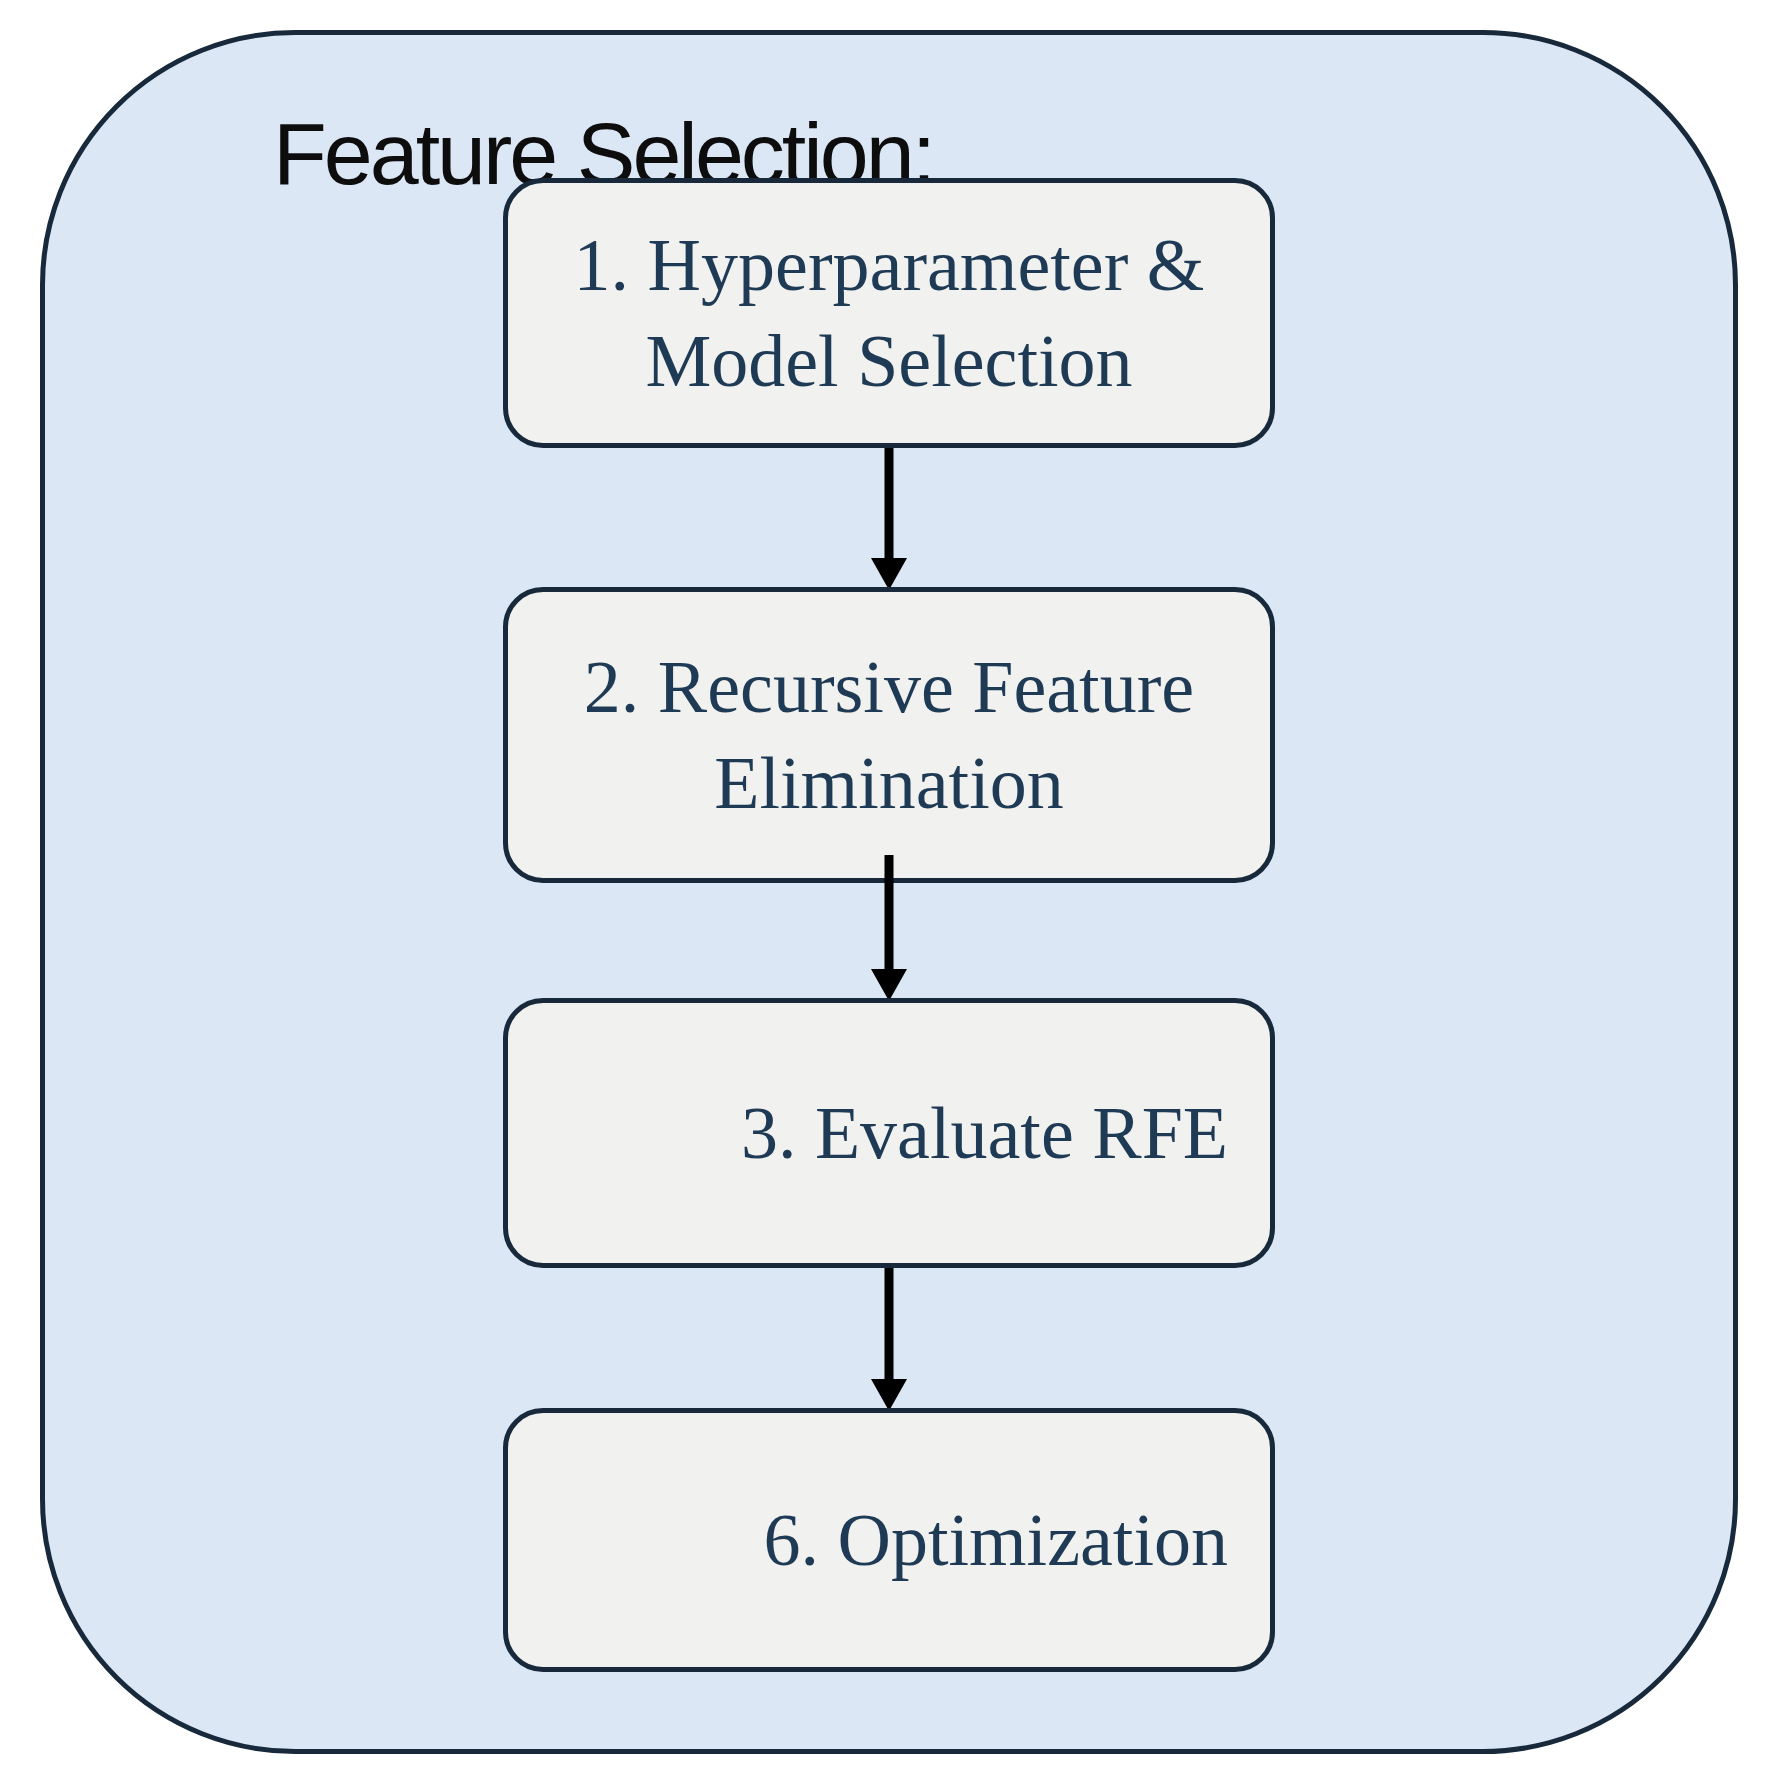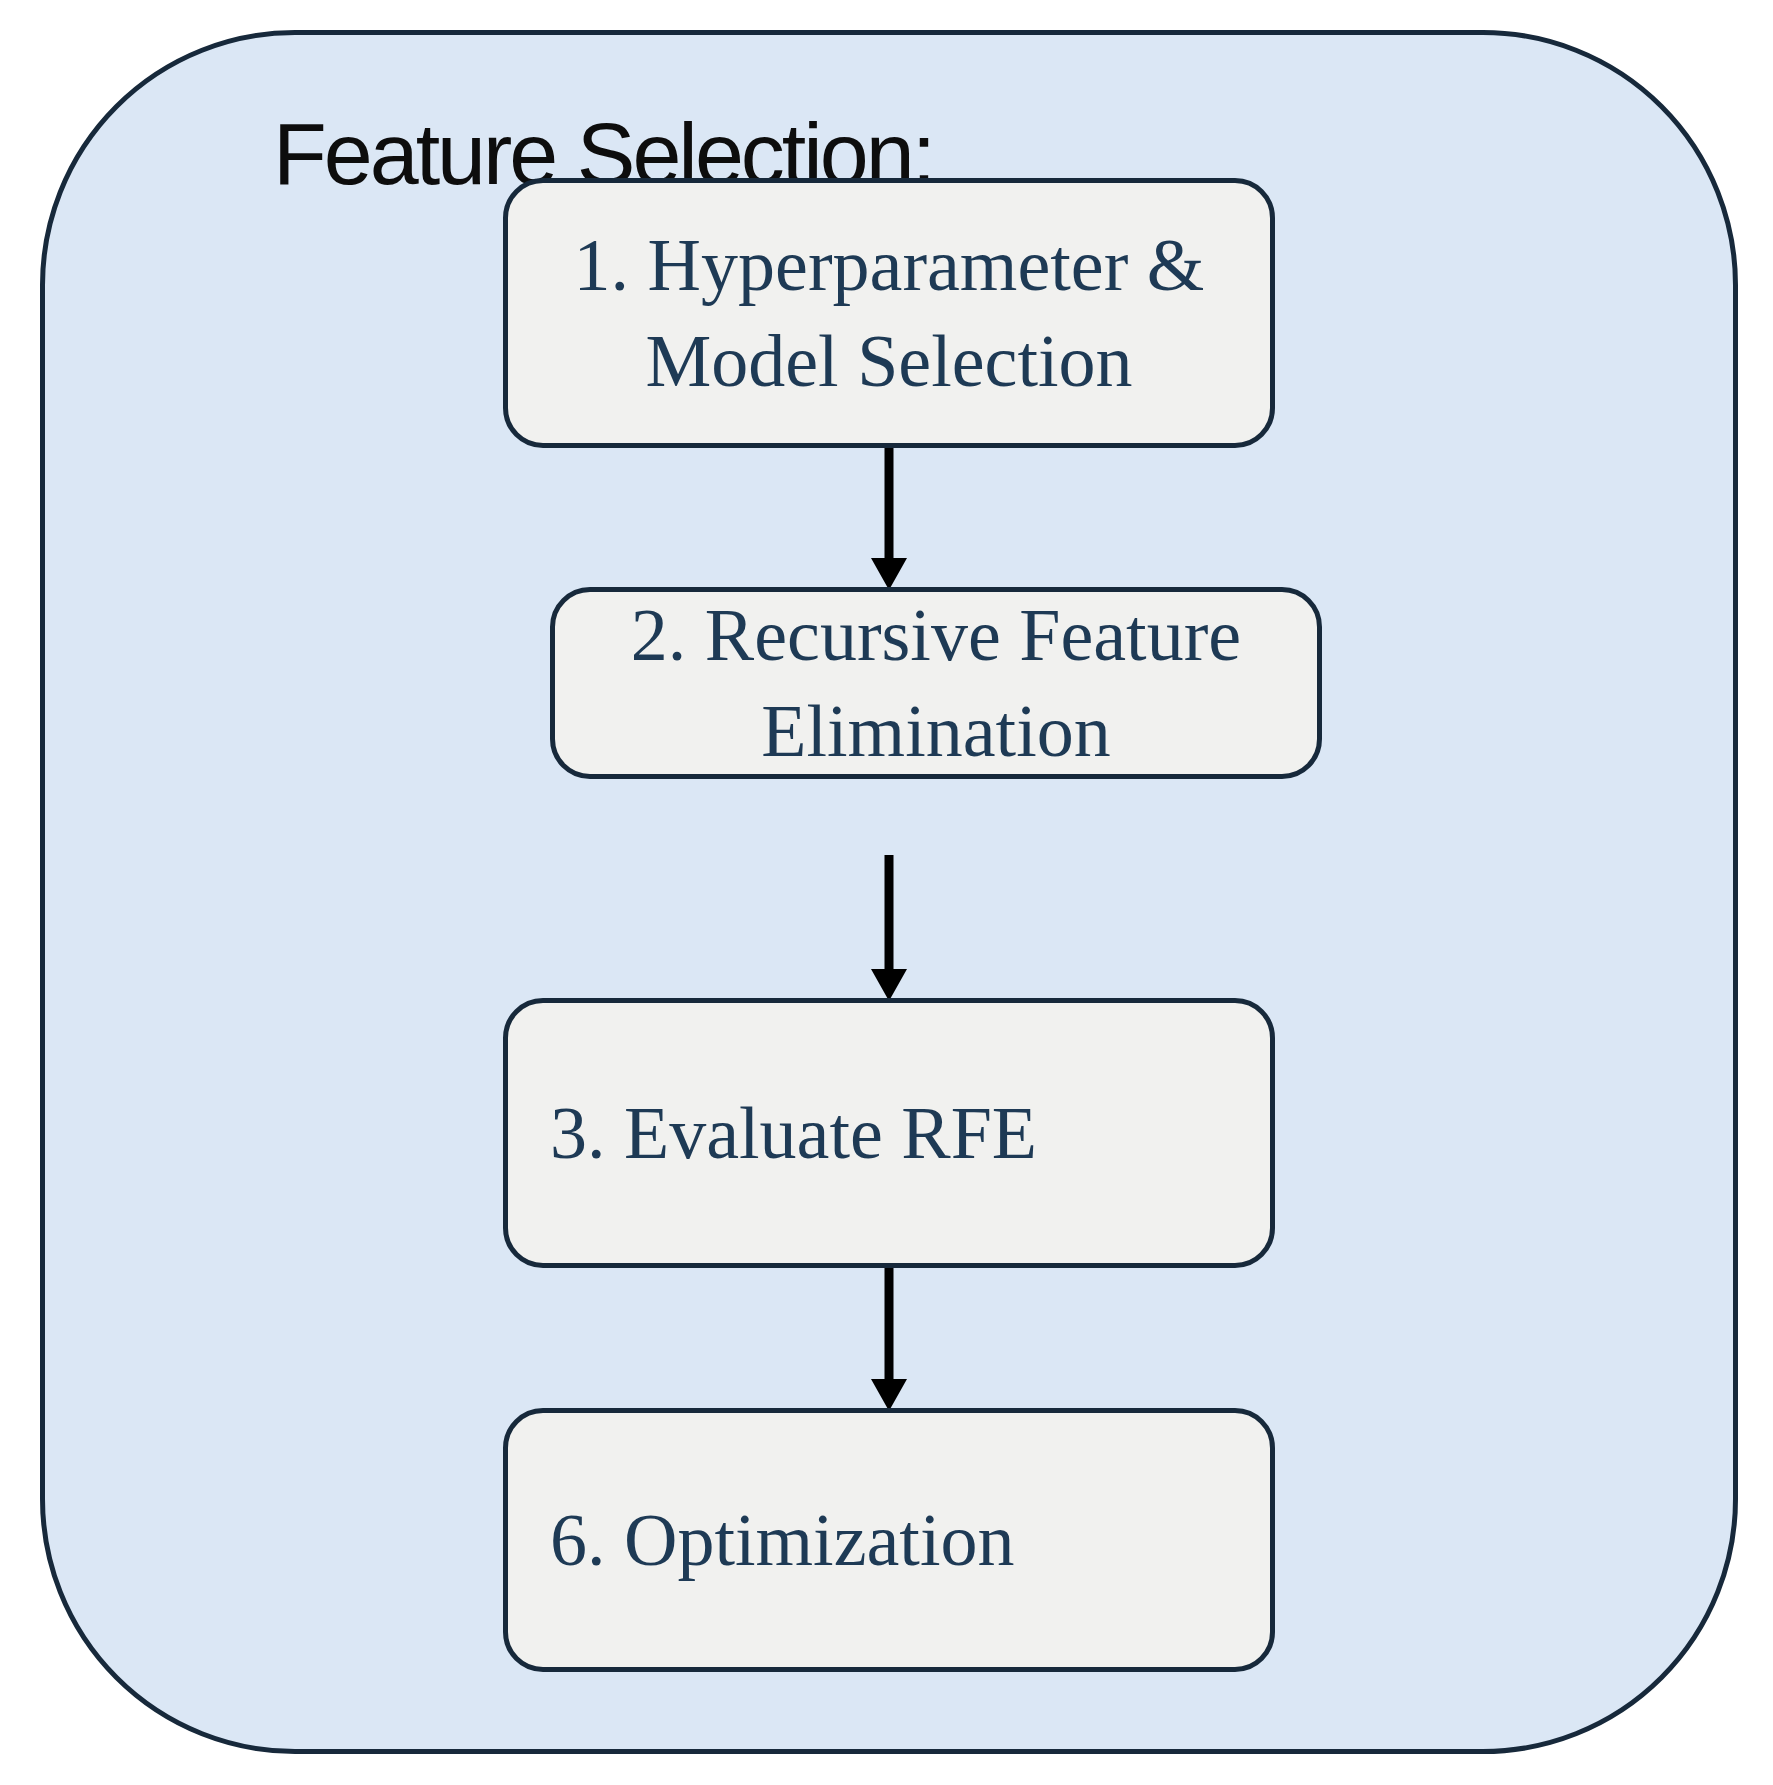--- a/index.html
+++ b/index.html
@@ -48,32 +48,32 @@
   }
   .step-box {
     position: absolute;
     left: 458px;
     width: 772px;
     background: var(--box-fill);
     border: 5px solid var(--box-border);
     border-radius: 40px;
     display: flex;
     align-items: center;
-    justify-content: flex-start;
+    justify-content: flex-end;
     text-align: center;
     padding: 0 42px;
   }
   .step-box .step-label {
     font-family: "Liberation Serif", "DejaVu Serif", serif;
     font-size: 74px;
     line-height: 1.3;
     color: var(--box-text);
   }
   .box-1 { top: 143px;  height: 270px; }
-  .box-2 { top: 552px;  height: 192px; margin-left: 47px; }
+  .box-2 { top: 552px;  height: 296px; }
   .box-3 { top: 963px;  height: 270px; }
   .box-4 { top: 1373px; height: 264px; }
 
   .flow-arrow {
     position: absolute;
     left: 826px;
     width: 36px;
   }
   .arrow-1 { top: 413px;  height: 142px; }
   .arrow-2 { top: 820px;  height: 146px; }

